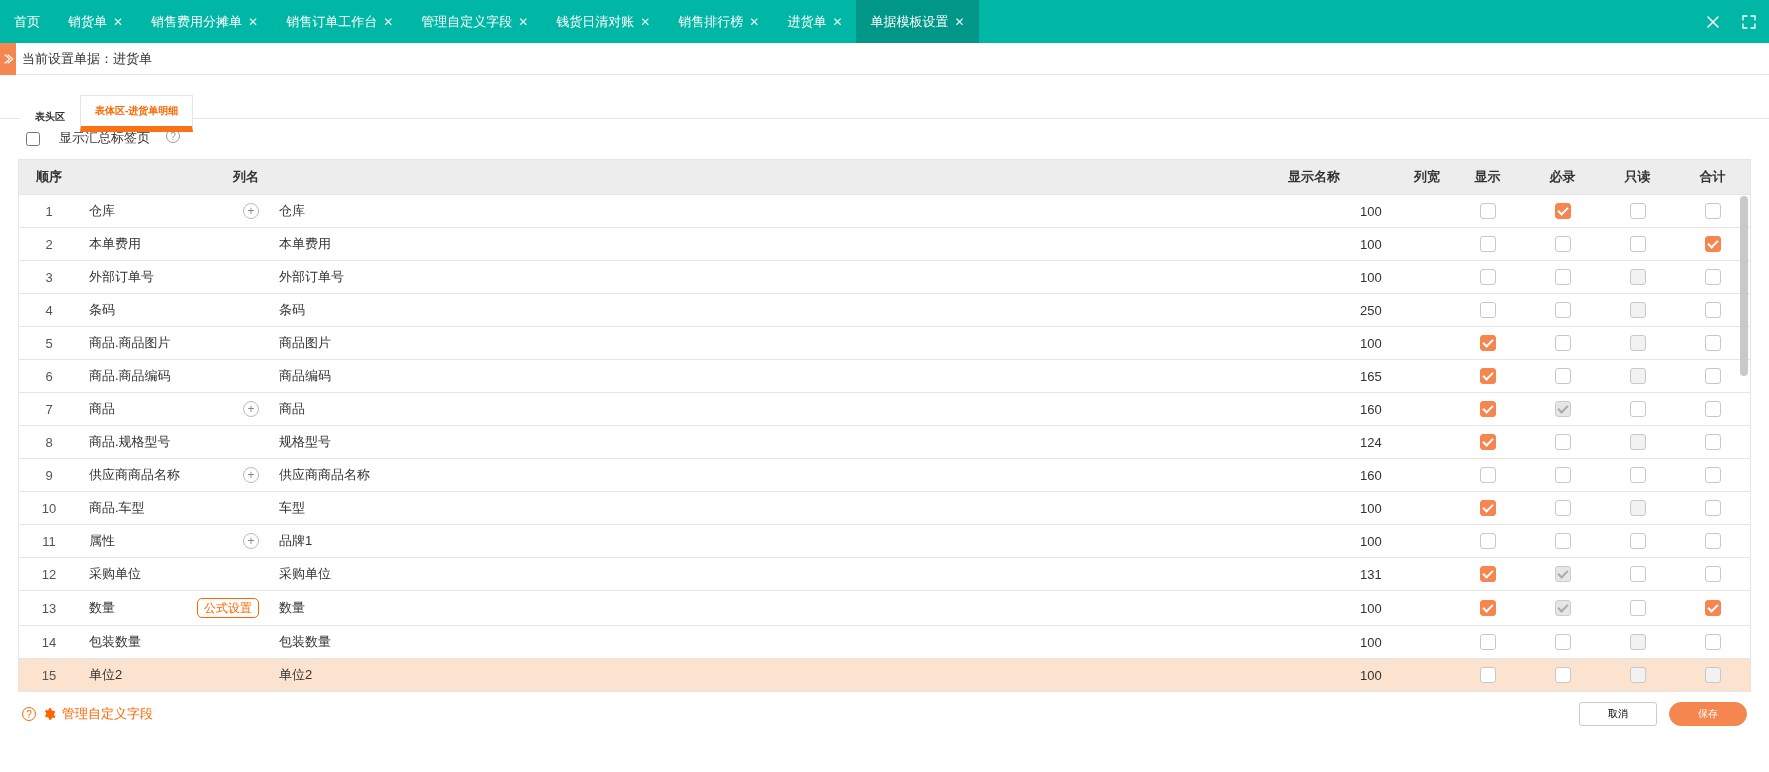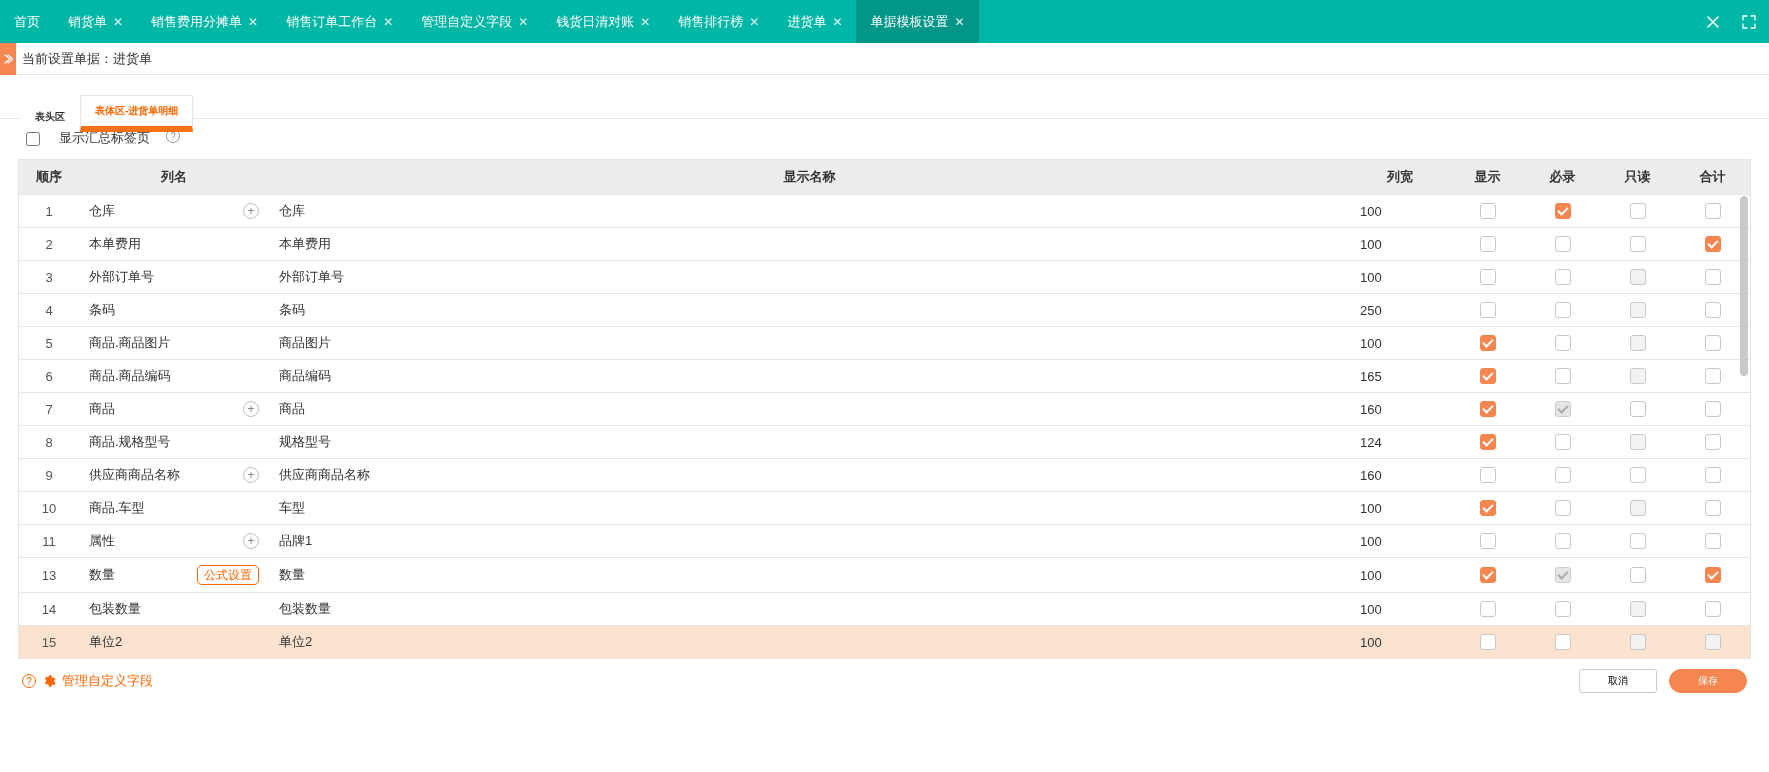--- a/index.html
+++ b/index.html
@@ -149,21 +149,21 @@
     position: relative;
   }
   table {
     width: 100%;
     border-collapse: collapse;
     table-layout: fixed;
   }
   thead th {
     background: var(--header-bg);
     font-weight: bold;
-    text-align: center;
+    text-align: right;
     padding: 8px 10px;
     border-bottom: 1px solid var(--border);
     font-size: 13px;
   }
   thead th.center { text-align: center; }
   tbody td {
     padding: 7px 10px;
     border-bottom: 1px solid var(--border);
     font-size: 13px;
     vertical-align: middle;
@@ -555,20 +555,34 @@
             </div>
           </td>
           <td>品牌1</td>
           <td>100</td>
           <td class="center"><span class="cb"></span></td>
           <td class="center"><span class="cb"></span></td>
           <td class="center"><span class="cb"></span></td>
           <td class="center"><span class="cb"></span></td>
         </tr>
         <tr>
+          <td class="seq-cell">12</td>
+          <td>
+            <div class="name-cell">
+              <span>采购单位</span>
+            </div>
+          </td>
+          <td>采购单位</td>
+          <td>131</td>
+          <td class="center"><span class="cb checked"></span></td>
+          <td class="center"><span class="cb checked disabled"></span></td>
+          <td class="center"><span class="cb"></span></td>
+          <td class="center"><span class="cb"></span></td>
+        </tr>
+        <tr>
           <td class="seq-cell">13</td>
           <td>
             <div class="name-cell">
               <span>数量</span>
               <span class="formula-tag">公式设置</span>
             </div>
           </td>
           <td>数量</td>
           <td>100</td>
           <td class="center"><span class="cb checked"></span></td>

